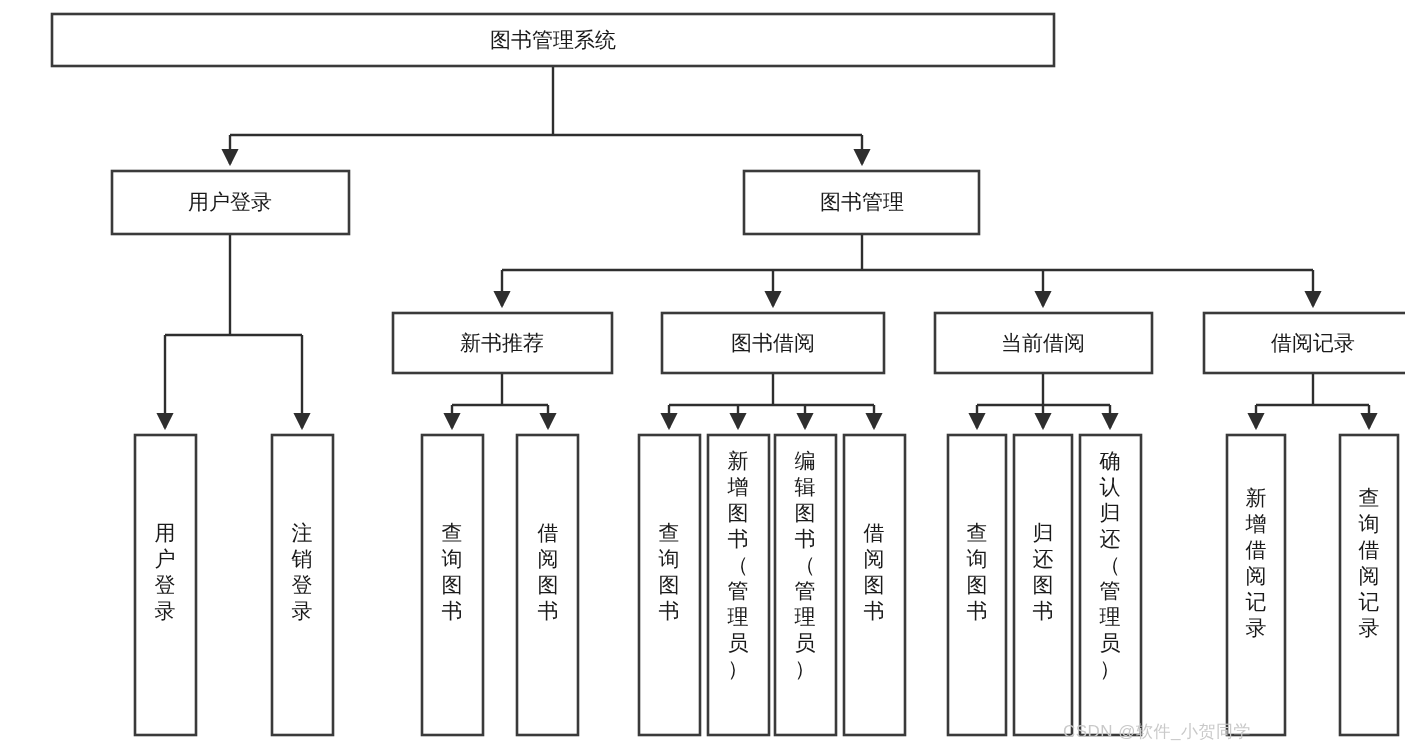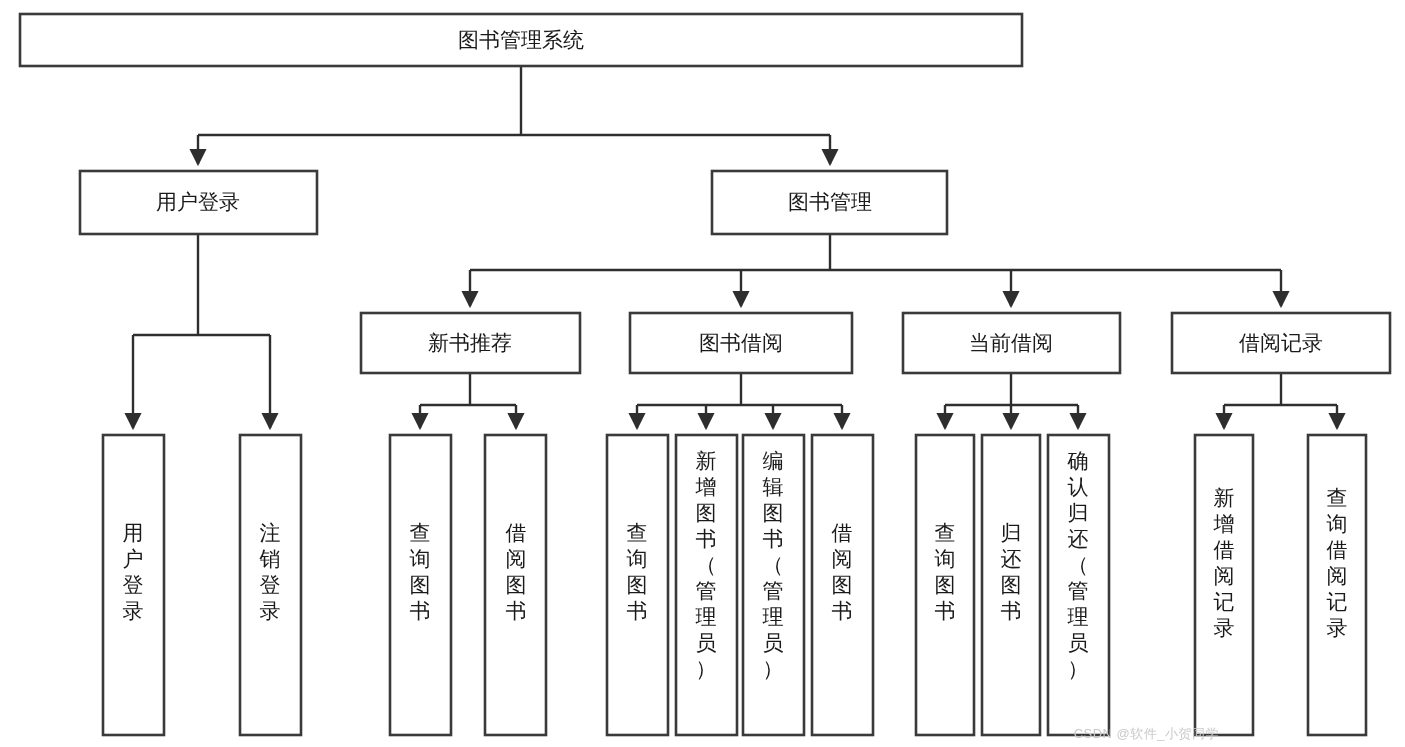--- a/index.html
+++ b/index.html
@@ -11,20 +11,21 @@
     width: 1405px;
     height: 747px;
     font-family: "Liberation Sans", "DejaVu Sans", sans-serif;
     overflow: hidden;
   }
   #diagram-root {
     position: relative;
     width: 1227px;
     height: 747px;
     background: #ffffff;
+    margin-left: 32px;
   }
   svg#diagram-svg {
     position: absolute;
     left: 0;
     top: 0;
     width: 1405px;
     height: 747px;
     display: block;
   }
   .node-box {
@@ -52,21 +53,21 @@
   }
   .arrow-head {
     fill: #2e2e2e;
     stroke: none;
   }
   .watermark {
     position: absolute;
     right: 8px;
     bottom: 4px;
     font-family: "Liberation Sans", "DejaVu Sans", sans-serif;
-    font-size: 13px;
+    font-size: 17px;
     color: #c9c9c9;
     letter-spacing: 0.5px;
     white-space: nowrap;
     user-select: none;
   }
 </style>
 </head>
 <body>
 
 <div id="diagram-root">

